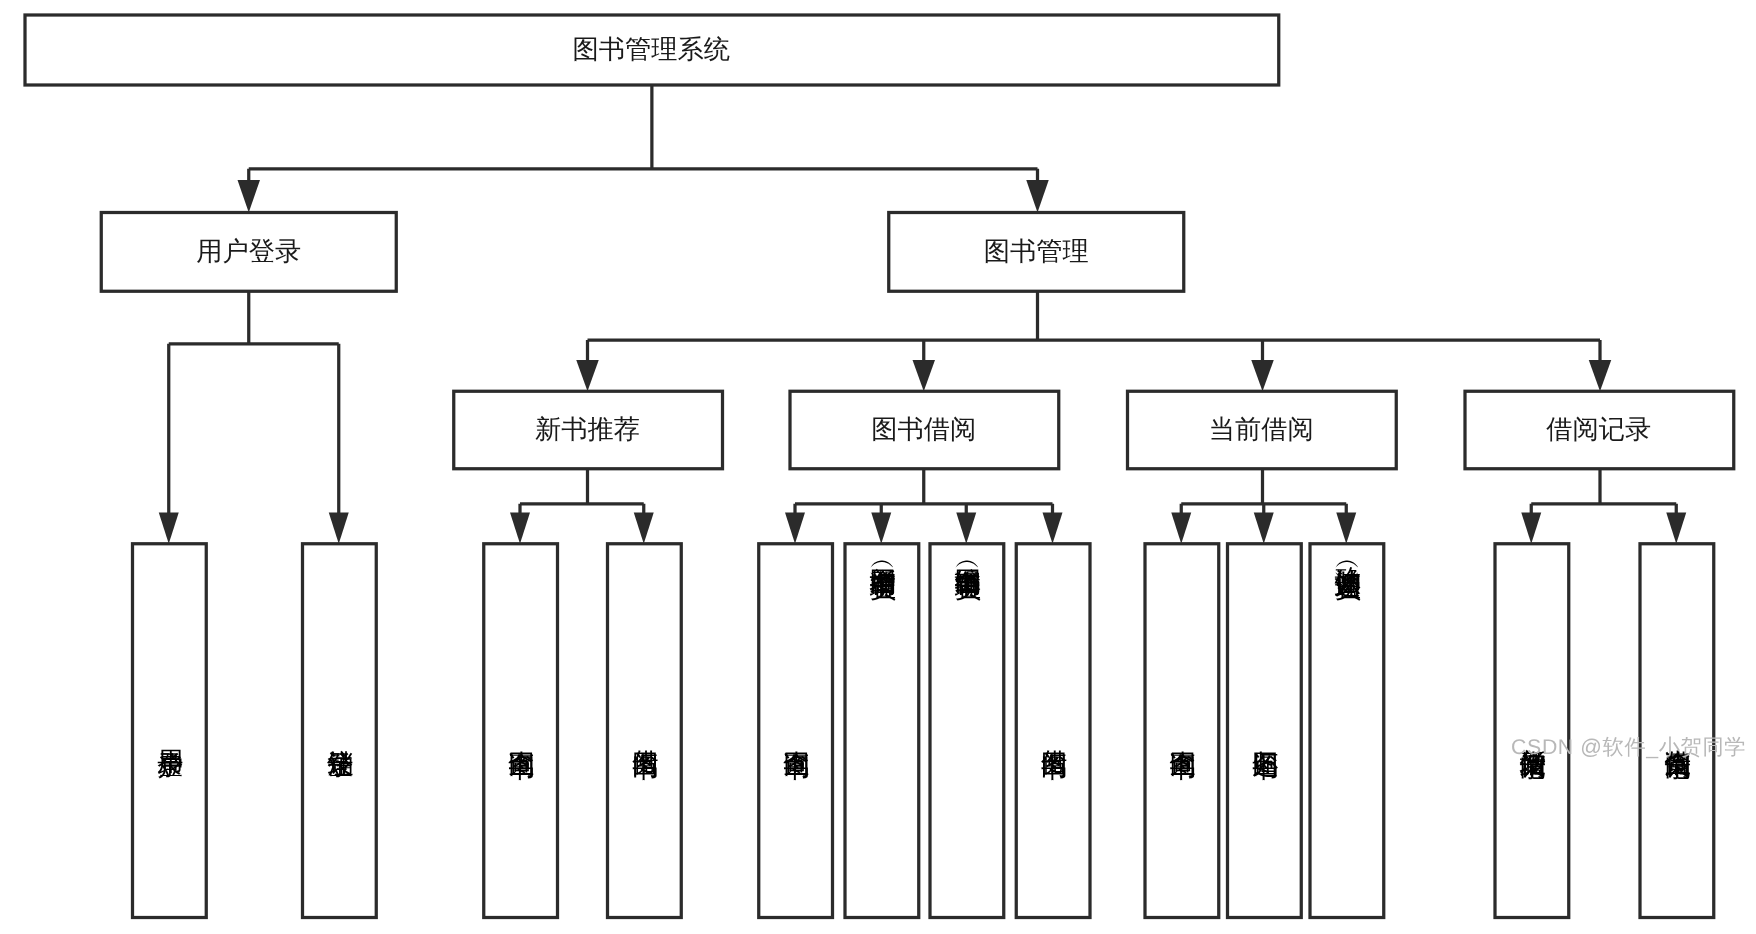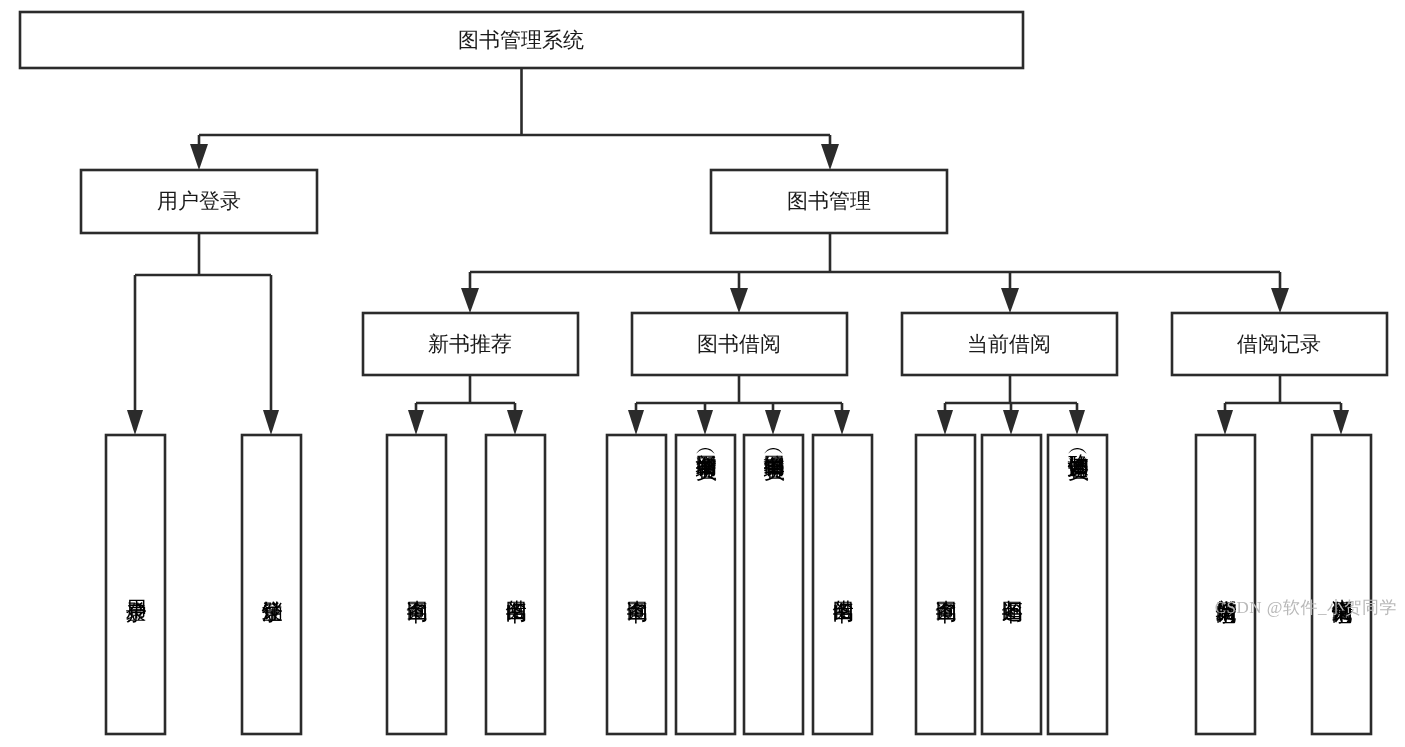--- a/index.html
+++ b/index.html
@@ -65,22 +65,22 @@
     width: 100%;
     height: 100%;
     display: flex;
     align-items: center;
     justify-content: center;
     overflow: hidden;
   }
   .watermark {
     position: absolute;
     right: 8px;
-    bottom: 8px;
-    font-family: Liberation Serif, serif;
+    bottom: 18px;
+    font-family: Liberation Sans, sans-serif;
     font-size: 17px;
     color: #b8b8b8;
     letter-spacing: 0.5px;
     white-space: nowrap;
     pointer-events: none;
   }
 </style>
 </head>
 <body>
 

